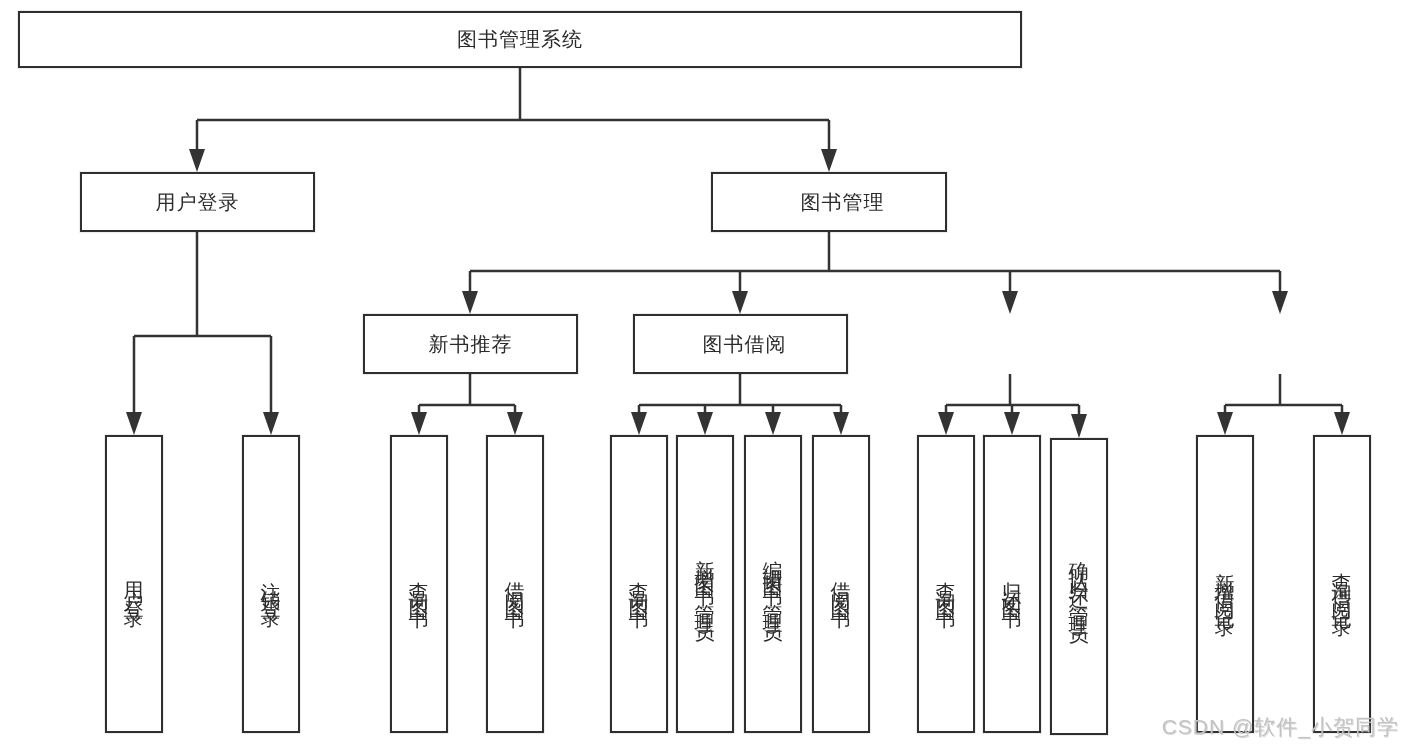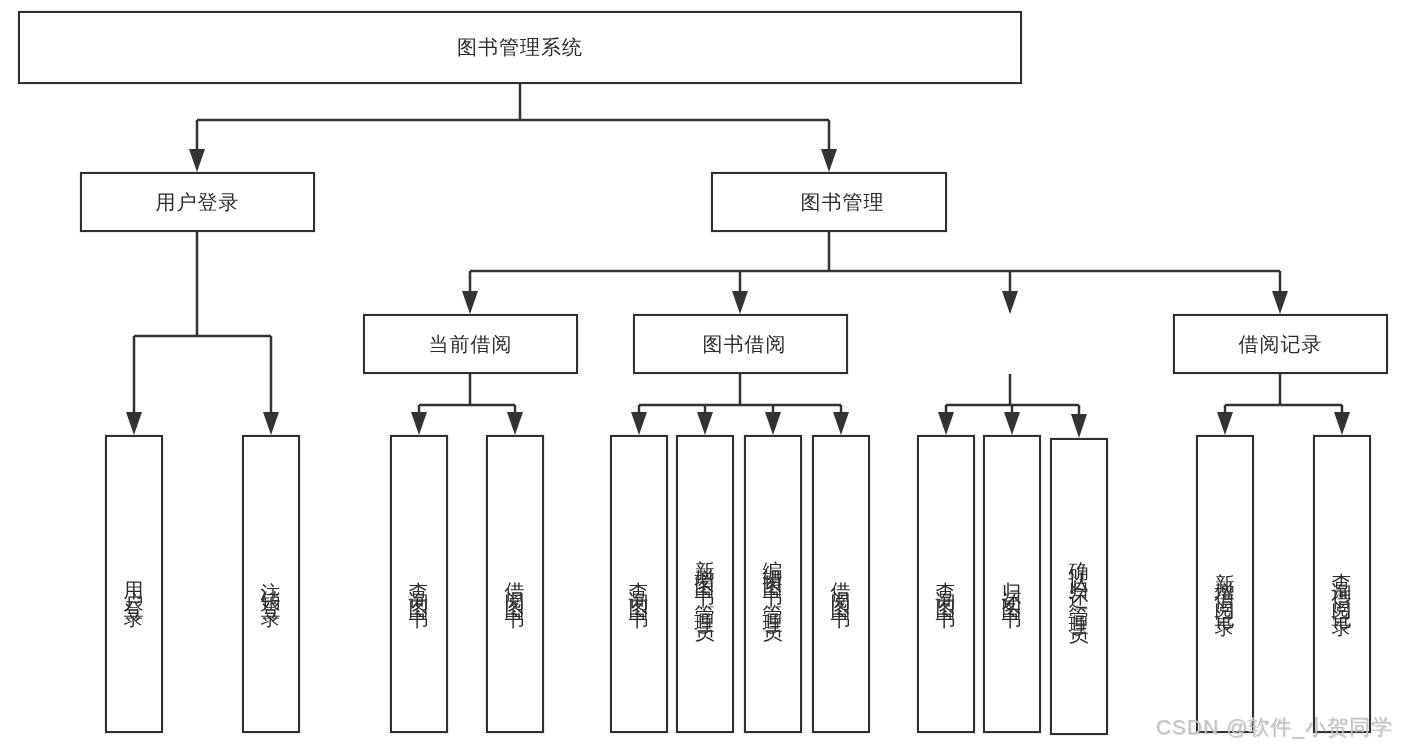--- a/index.html
+++ b/index.html
@@ -7,35 +7,35 @@
     width:1405px;height:747px;position:relative;overflow:hidden;
     font-family:"Liberation Sans",sans-serif;color:#2b2b2b;
   }
   .stage{position:absolute;left:0;top:0;width:1405px;height:747px;}
   .connectors{position:absolute;left:0;top:0;width:1405px;height:747px;}
   .box{
     position:absolute;box-sizing:border-box;background:#ffffff;
     border:2.5px solid #2f2f2f;display:flex;align-items:center;justify-content:center;
     font-size:20px;letter-spacing:1px;box-shadow:0 0 0 1px rgba(0,0,0,0.07);
   }
-  .root{left:18px;top:11px;width:1004px;height:73px;}
+  .root{left:18px;top:11px;width:1004px;height:57px;}
   .l2{top:172px;height:60px;}
   .l3{top:314px;height:60px;width:215px;}
   .leaf{
     position:absolute;box-sizing:border-box;background:#ffffff;
     border:2.5px solid #2f2f2f;width:58px;top:435px;height:298px;
     display:flex;align-items:center;justify-content:center;
     box-shadow:0 0 0 1px rgba(0,0,0,0.07);
   }
   .leaf span{
     writing-mode:vertical-rl;
     font-size:20px;letter-spacing:9px;line-height:1;color:#2b2b2b;
   }
   .watermark{
-    position:absolute;right:12px;bottom:6px;z-index:5;
+    position:absolute;right:6px;bottom:6px;z-index:5;
     font-size:21px;color:#c3c3c3;letter-spacing:1px;
     text-shadow:1px 1px 0 rgba(150,150,150,0.35);
     white-space:nowrap;
   }
 </style>
 </head>
 <body>
 
 <div class="stage">
 
@@ -73,23 +73,22 @@
     <path d="M1280 374 V405 M1225 405 H1342 M1225 405 V414 M1342 405 V414" stroke="#333333" stroke-width="2.5"></path>
     <polygon points="1217,412 1233,412 1225,435" fill="#333333"></polygon>
     <polygon points="1334,412 1350,412 1342,435" fill="#333333"></polygon>
   </svg>
 
   <div class="box root">图书管理系统</div>
 
   <div class="box l2" style="left:80px;width:235px;">用户登录</div>
   <div class="box l2" style="left:711px;width:236px;padding-left:27px;">图书管理</div>
 
-  <div class="box l3" style="left:363px;">当前借阅</div>
+  <div class="box l3" style="left:363px;">新书推荐</div>
   <div class="box l3" style="left:633px;padding-left:8px;">图书借阅</div>
-  <div class="box l3" style="left:1173px;">借阅记录</div>
 
   <div class="leaf" style="left:105px;">
     <span>用户登录</span>
   </div>
   <div class="leaf" style="left:242px;">
     <span>注销登录</span>
   </div>
 
   <div class="leaf" style="left:390px;">
     <span>查询图书</span>

